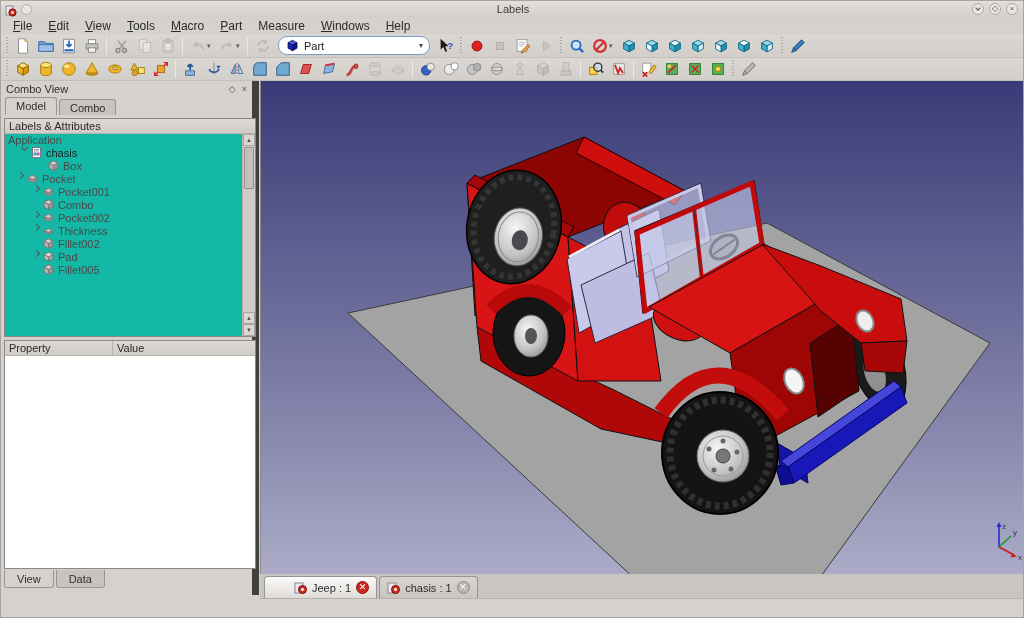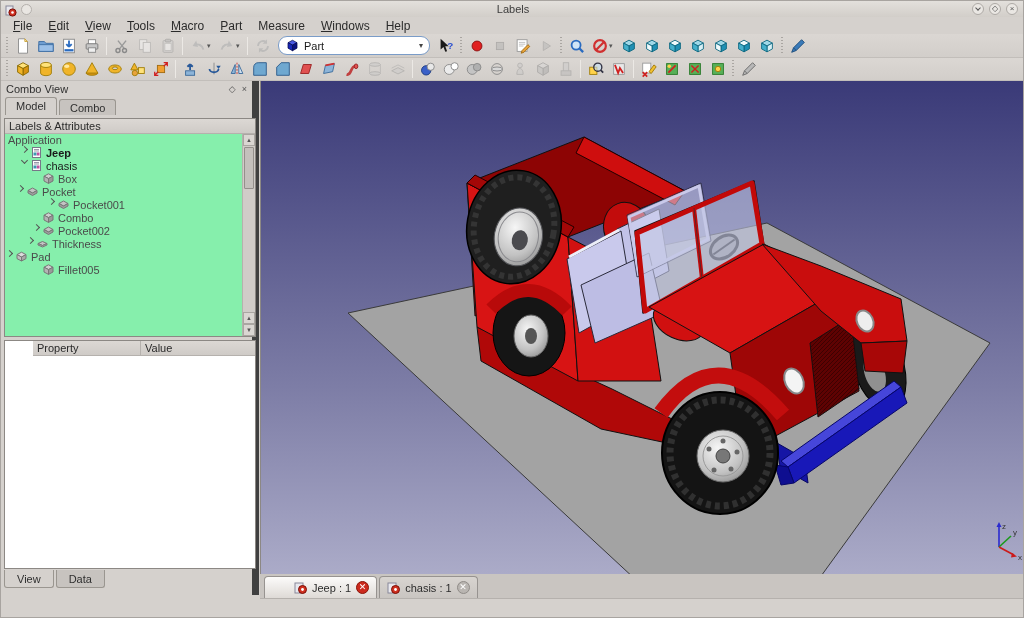--- a/index.html
+++ b/index.html
@@ -48,41 +48,41 @@
     background:#d5d1cd; border-right:7px solid #404040; }
   .paneltitle { height:15px; display:flex; align-items:center; padding:0 5px;
     font-size:11px; color:#2f2f2f; }
   .paneltitle .sp { flex:1; }
   .pticon { font-size:9px; color:#555; margin-left:6px; }
   .ptabs { height:19px; display:flex; align-items:flex-end; padding-left:4px; gap:2px; }
   .ptab { font-size:11px; color:#2f2f2f; padding:2px 10px 3px;
     border:1px solid #9a9690; border-bottom:none; border-radius:3px 3px 0 0; background:#c7c3bf; height:16px; }
   .ptab.active { background:#d5d1cd; height:18px; position:relative; z-index:2; }
   .treeframe { position:absolute; left:3px; top:37px; width:252px; height:219px;
-    background:#86efac; border:1px solid #8c8884; }
+    background:#14b8a6; border:1px solid #8c8884; }
   .treeheader { height:15px; background:linear-gradient(#dcd8d4,#cfcbc7); border-bottom:1px solid #b5b1ad;
     font-size:11px; color:#2a2a2a; padding:1px 4px; }
   .treebody { position:absolute; left:0; top:15px; right:13px; bottom:0; overflow:hidden; }
   .trow { height:13px; display:flex; font-size:11px; color:#4a4a4a; white-space:nowrap; }
   .trow .lbl.bold { font-weight:bold; color:#000; }
   .trow .lbl.doc { color:#1a1a1a; }
   .chev { width:5px; height:5px; border-right:1px solid #555; border-bottom:1px solid #555;
     display:inline-block; margin:0 4px 0 2px; flex:0 0 auto; }
   .chev.col { transform:rotate(-45deg); }
   .chev.exp { transform:rotate(45deg); margin-top:-2px; }
   .chevsp { width:11px; display:inline-block; flex:0 0 auto; }
   .ticon { width:11px; height:11px; margin-right:4px; flex:0 0 auto; }
   .vscroll { position:absolute; right:0; top:15px; bottom:0; width:13px; background:#d0ccc8;
     border-left:1px solid #b5b1ad; }
   .sbtn { height:12px; display:flex; align-items:center; justify-content:center;
     font-size:6px; color:#555; border:1px solid #aaa6a2; background:#dad6d2; }
   .sthumb { height:42px; margin:1px; background:#c4c0bc; border:1px solid #948f8b; border-radius:1px; }
   .sbot { position:absolute; bottom:0; left:0; right:0; }
   .propframe { position:absolute; left:3px; top:259px; width:252px; height:229px;
-    background:#fff; border:1px solid #8c8884;padding-left:28px; }
+    background:#fff; border:1px solid #8c8884; }
   .propheader { height:15px; background:linear-gradient(#dcd8d4,#cfcbc7); border-bottom:1px solid #b5b1ad;
     display:flex; font-size:11px; color:#2a2a2a; }
   .propheader .c1 { width:108px; padding:1px 4px; border-right:1px solid #b5b1ad; }
   .propheader .c2 { flex:1; padding:1px 4px; }
   .btabs { position:absolute; left:3px; top:489px; display:flex; gap:2px; }
   .btab { font-size:11px; color:#2f2f2f; padding:3px 12px 2px; border:1px solid #9a9690;
     border-top:none; border-radius:0 0 3px 3px; background:#c7c3bf; }
   .btab.active { background:#d5d1cd; }
   
   .viewport { position:absolute; left:259px; top:80px; width:765px; height:493px;
@@ -644,57 +644,47 @@
       <div class="ptab active">Model</div>
       <div class="ptab">Combo</div>
     </div>
   <div class="treeframe">
     <div class="treeheader">Labels &amp; Attributes</div>
     <div class="treebody" id="treebody">
         <div class="trow" style="padding-left: 3px;">
           <span class="lbl">Application</span>
         </div>
         <div class="trow" style="padding-left: 15px;">
-          <span class="chev col"></span>
-          <span class="ticon"><svg viewBox="0 0 11 11" width="11" height="11">
-              <rect x="1.5" y="0.5" width="8" height="10" fill="#fff" stroke="#778"></rect>
-              <path d="M3 2.5h5M3 4h5" stroke="#99a"></path>
-              <rect x="2.5" y="5.5" width="3" height="3" fill="#3a9ab0"></rect>
-              <rect x="5.8" y="5.5" width="2.7" height="3" fill="#c050a0"></rect>
-            </svg></span>
-          <span class="lbl bold doc">Jeep</span>
-        </div>
-        <div class="trow" style="padding-left: 15px;">
           <span class="chev exp"></span>
           <span class="ticon"><svg viewBox="0 0 11 11" width="11" height="11">
               <rect x="1.5" y="0.5" width="8" height="10" fill="#fff" stroke="#778"></rect>
               <path d="M3 2.5h5M3 4h5" stroke="#99a"></path>
               <rect x="2.5" y="5.5" width="3" height="3" fill="#3a9ab0"></rect>
               <rect x="5.8" y="5.5" width="2.7" height="3" fill="#c050a0"></rect>
             </svg></span>
           <span class="lbl doc">chasis</span>
         </div>
-        <div class="trow" style="padding-left: 27px;">
+        <div class="trow" style=" margin-left: 32px;">
           <span class="chevsp"></span>
           <span class="ticon"><svg viewBox="0 0 11 11" width="11" height="11">
               <polygon points="5.5,0.8 10,3.2 5.5,5.6 1,3.2" fill="#cfcfcf" stroke="#777"></polygon>
               <polygon points="10,3.2 10,8 5.5,10.4 5.5,5.6" fill="#9a9a9a" stroke="#777"></polygon>
               <polygon points="1,3.2 5.5,5.6 5.5,10.4 1,8" fill="#b4b4b4" stroke="#777"></polygon>
             </svg></span>
           <span class="lbl">Box</span>
         </div>
         <div class="trow" style="padding-left: 11px;">
           <span class="chev col"></span>
           <span class="ticon"><svg viewBox="0 0 11 11" width="11" height="11">
               <polygon points="1,4.5 5.5,2 10,4.5 5.5,7" fill="#c4c4c4" stroke="#777"></polygon>
               <polygon points="1,4.5 5.5,7 10,4.5 10,7 5.5,9.5 1,7" fill="#9e9e9e" stroke="#777"></polygon>
             </svg></span>
           <span class="lbl">Pocket</span>
         </div>
-        <div class="trow" style="padding-left: 42px;">
+        <div class="trow" style="padding-left: 27px;">
           <span class="chev col"></span>
           <span class="ticon"><svg viewBox="0 0 11 11" width="11" height="11">
               <polygon points="1,4.5 5.5,2 10,4.5 5.5,7" fill="#c4c4c4" stroke="#777"></polygon>
               <polygon points="1,4.5 5.5,7 10,4.5 10,7 5.5,9.5 1,7" fill="#9e9e9e" stroke="#777"></polygon>
             </svg></span>
           <span class="lbl">Pocket001</span>
         </div>
         <div class="trow" style="padding-left: 27px;">
           <span class="chevsp"></span>
           <span class="ticon"><svg viewBox="0 0 11 11" width="11" height="11">
@@ -705,29 +695,38 @@
           <span class="lbl">Combo</span>
         </div>
         <div class="trow" style="padding-left: 27px;">
           <span class="chev col"></span>
           <span class="ticon"><svg viewBox="0 0 11 11" width="11" height="11">
               <polygon points="1,4.5 5.5,2 10,4.5 5.5,7" fill="#c4c4c4" stroke="#777"></polygon>
               <polygon points="1,4.5 5.5,7 10,4.5 10,7 5.5,9.5 1,7" fill="#9e9e9e" stroke="#777"></polygon>
             </svg></span>
           <span class="lbl">Pocket002</span>
         </div>
-        <div class="trow" style="padding-left: 21px;">
+        <div class="trow" style="padding-left: 27px;">
           <span class="chev col"></span>
           <span class="ticon"><svg viewBox="0 0 11 11" width="11" height="11">
               <polygon points="1,5.5 5.5,3.5 10,5.5 5.5,7.5" fill="#c4c4c4" stroke="#777"></polygon>
               <polygon points="1,5.5 5.5,7.5 10,5.5 10,7 5.5,9 1,7" fill="#a8a8a8" stroke="#777"></polygon>
             </svg></span>
           <span class="lbl">Thickness</span>
         </div>
-        <div class="trow" style="">
+        <div class="trow" style="padding-left: 27px;">
+          <span class="chevsp"></span>
+          <span class="ticon"><svg viewBox="0 0 11 11" width="11" height="11">
+              <polygon points="5.5,0.8 10,3.2 5.5,5.6 1,3.2" fill="#cfcfcf" stroke="#777"></polygon>
+              <polygon points="10,3.2 10,8 5.5,10.4 5.5,5.6" fill="#9a9a9a" stroke="#777"></polygon>
+              <polygon points="1,3.2 5.5,5.6 5.5,10.4 1,8" fill="#b4b4b4" stroke="#777"></polygon>
+            </svg></span>
+          <span class="lbl">Fillet002</span>
+        </div>
+        <div class="trow" style="padding-left: 27px;">
           <span class="chev col"></span>
           <span class="ticon"><svg viewBox="0 0 11 11" width="11" height="11">
               <polygon points="5.5,1.2 10,3.6 5.5,6 1,3.6" fill="#dcdcdc" stroke="#777"></polygon>
               <polygon points="10,3.6 10,7.6 5.5,10 5.5,6" fill="#a8a8a8" stroke="#777"></polygon>
               <polygon points="1,3.6 5.5,6 5.5,10 1,7.6" fill="#c0c0c0" stroke="#777"></polygon>
             </svg></span>
           <span class="lbl">Pad</span>
         </div>
         <div class="trow" style="padding-left: 27px;">
           <span class="chevsp"></span>

